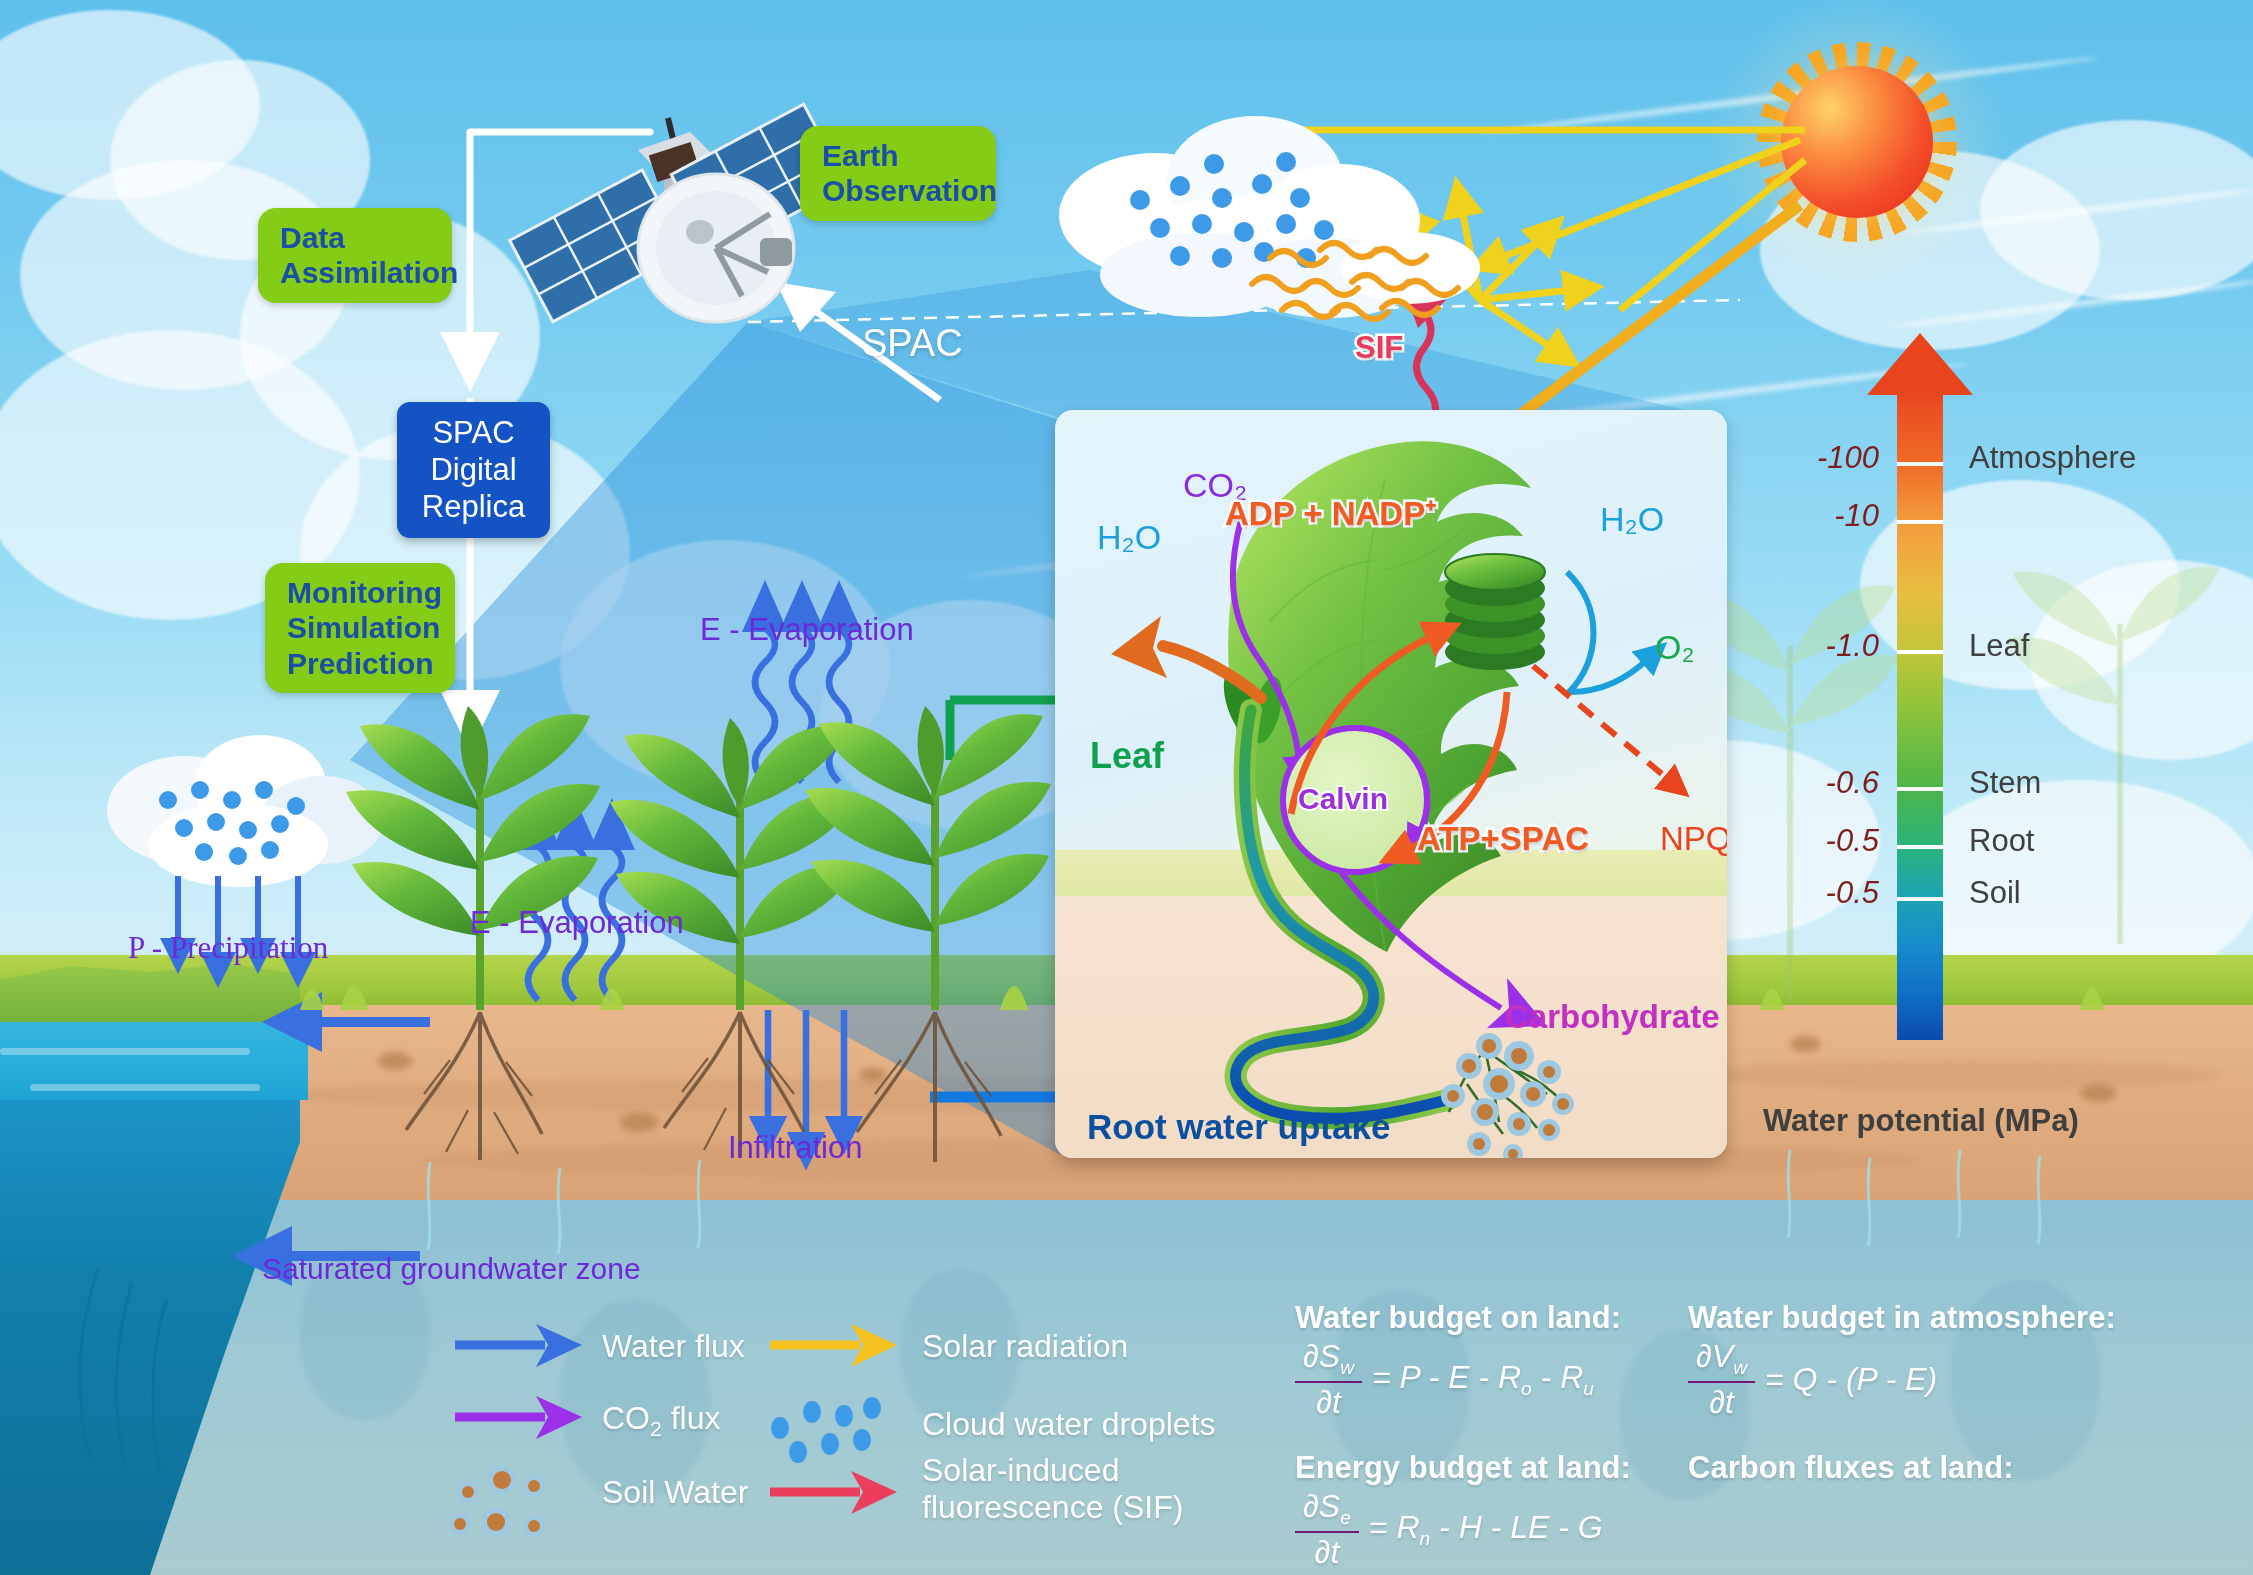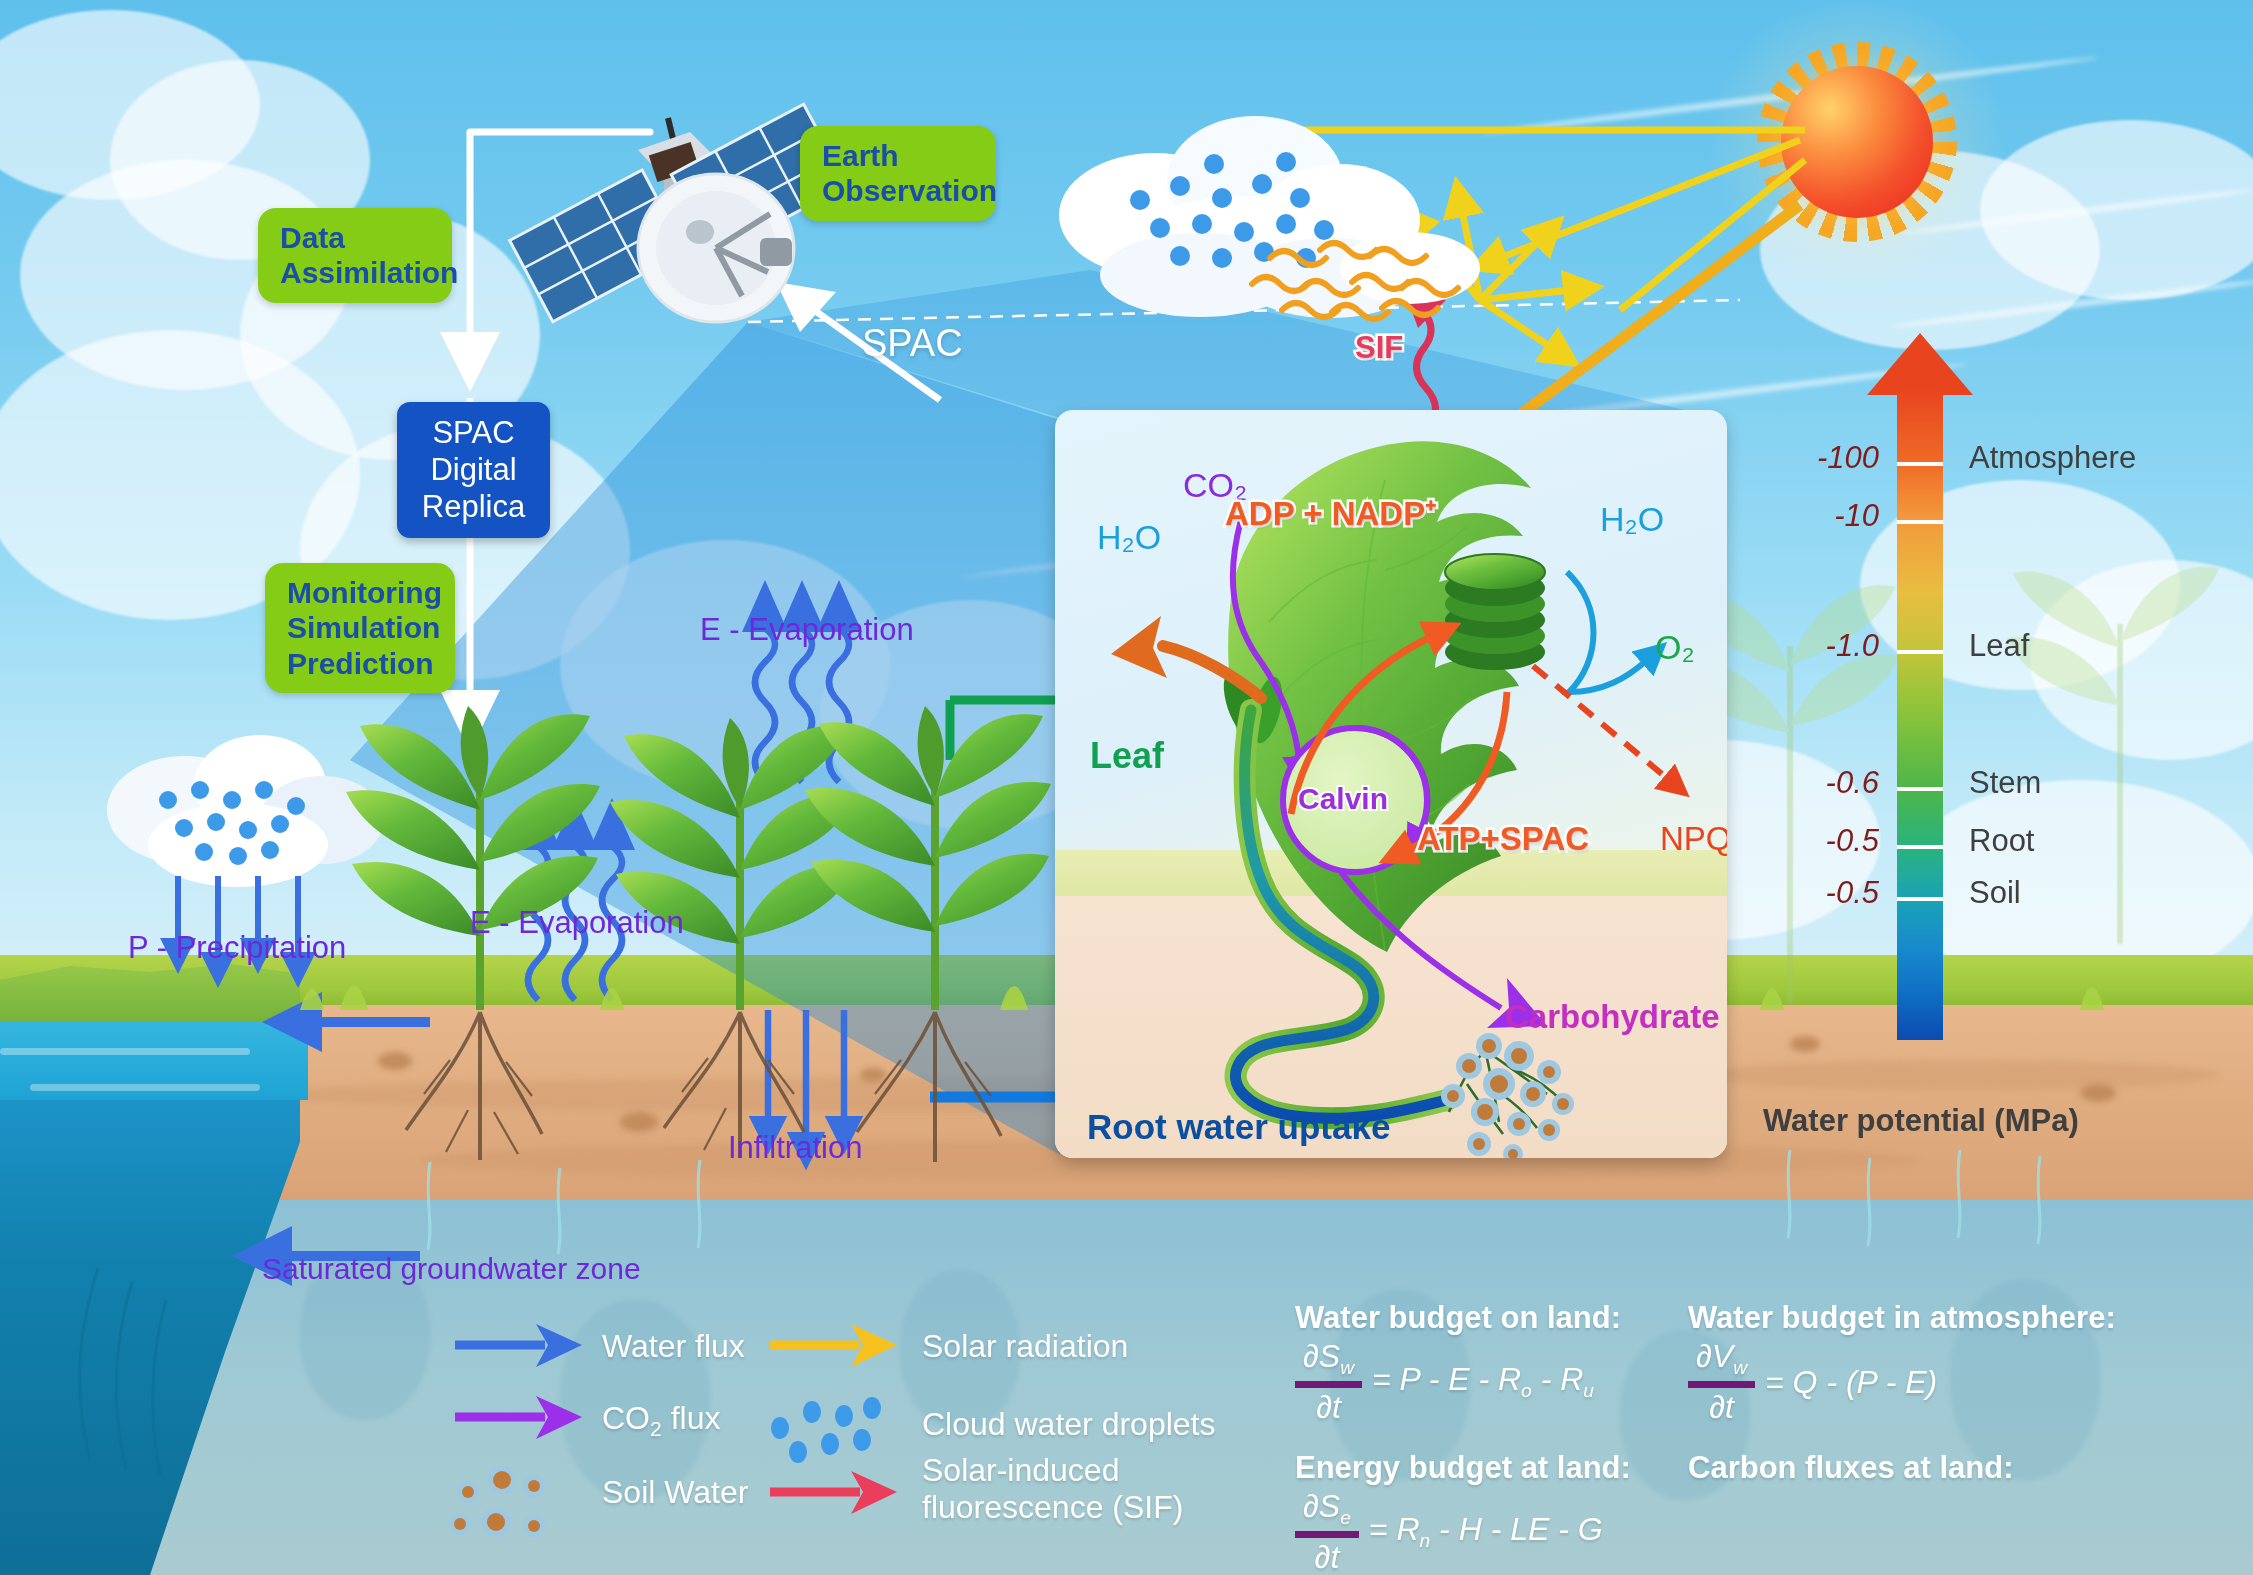--- a/index.html
+++ b/index.html
@@ -198,21 +198,21 @@
   .lg-txt sub { font-size:.66em; }
 
   
   .eqgroup { position:absolute; color:#fff; }
   .eq-title { font-size:31px; font-weight:bold; margin-bottom:4px;
               text-shadow:0 2px 3px rgba(0,0,0,.16); white-space:nowrap; }
   .eq-body { display:flex; align-items:center; font-style:italic; font-size:32px;
              text-shadow:0 2px 3px rgba(0,0,0,.16); white-space:nowrap; }
   .frac { display:inline-flex; flex-direction:column; align-items:center;
           margin-right:10px; line-height:1.05; }
-  .frac .num { border-bottom:7px solid #701a75; padding:0 8px 2px 8px; }
+  .frac .num { border-bottom:2px solid #701a75; padding:0 8px 2px 8px; }
   .frac .den { padding:3px 8px 0 8px; }
   .eq-body sub { font-size:.6em; font-style:italic; }
 
   .svgfull { position:absolute; left:0; top:0; width:2253px; height:1575px;
              pointer-events:none; }
 </style>
 </head>
 <body>
 
 <div id="stage">
@@ -610,21 +610,21 @@
   </div>
 
   <div class="lightbox" style="left:265px; top:563px; width:190px;">
     <div>Monitoring</div>
     <div>Simulation</div>
     <div>Prediction</div>
   </div>
 
   <div class="whitelbl" style="left:862px; top:322px; font-size:38px;">SPAC</div>
 
-  <div class="darklbl" style="left:128px; top:930px;">P - Precipitation</div>
+  <div class="darklbl" style="left:128px; top:930px;font-family:Liberation Serif, serif;">P - Precipitation</div>
   <div class="darklbl" style="left:700px; top:612px;">E - Evaporation</div>
   <div class="darklbl" style="left:470px; top:905px;">E - Evaporation</div>
   <div class="darklbl" style="left:728px; top:1130px;">Infiltration</div>
   <div class="darklbl" style="left:262px; top:1252px; font-size:30px;">Saturated groundwater zone</div>
 
 
   <div class="chem chem-sif" style="left:1355px; top:330px;">SIF</div>
 
   <div class="panel">
     <div class="panel-grass"></div>

